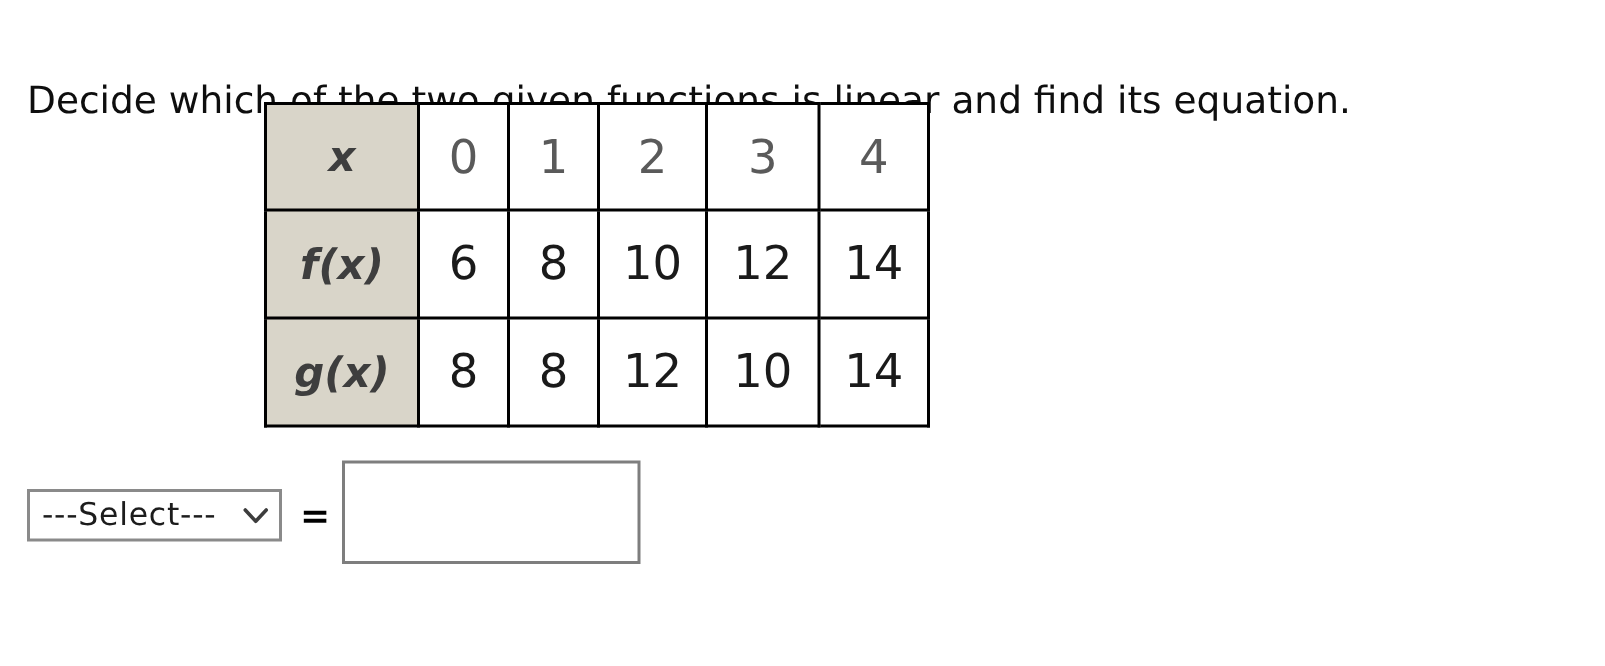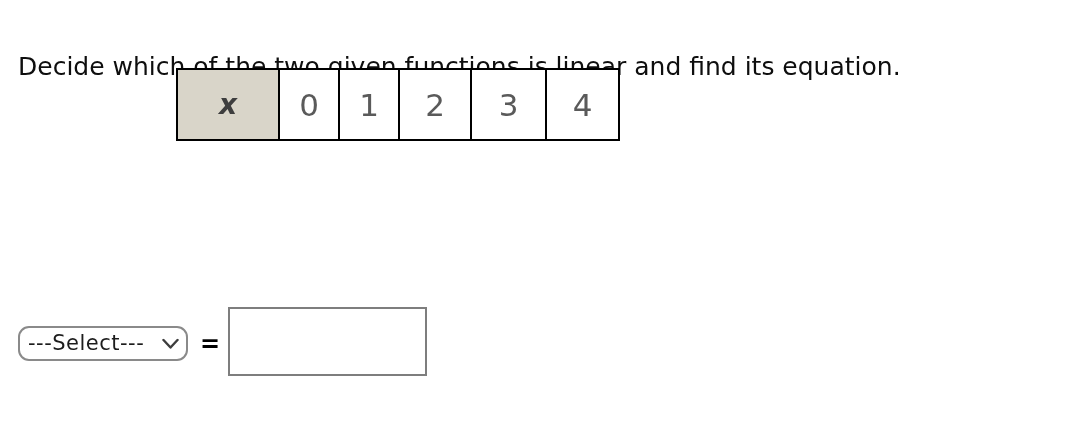--- a/index.html
+++ b/index.html
@@ -47,21 +47,21 @@
   .select-wrap {
     position:absolute;
     left:18px; top:326px;
     width:170px; height:35px;
   }
   select.fn-select {
     width:100%; height:100%;
     -webkit-appearance:none;
     appearance:none;
     border:2px solid #8a8a8a;
-    border-radius:11px;
+    border-radius:0;
     background:#ffffff;
     font-family:inherit;
     font-size:21px;
     letter-spacing:0.5px;
     color:#1c1c1c;
     padding:0 32px 2px 8px;
   }
   .chevron {
     position:absolute;
     right:9px; top:50%;
@@ -107,20 +107,36 @@
   </colgroup>
   <tbody>
     <tr class="trow row-x">
       <th class="row-header" style="background-color: rgb(217, 213, 201);">x</th>
       <td class="cell">0</td>
       <td class="cell">1</td>
       <td class="cell">2</td>
       <td class="cell">3</td>
       <td class="cell">4</td>
     </tr>
+    <tr class="trow row-f">
+      <th class="row-header" style="background-color: rgb(217, 213, 201);">f(x)</th>
+      <td class="cell">6</td>
+      <td class="cell">8</td>
+      <td class="cell">10</td>
+      <td class="cell">12</td>
+      <td class="cell">14</td>
+    </tr>
+    <tr class="trow row-g">
+      <th class="row-header" style="background-color: rgb(217, 213, 201);">g(x)</th>
+      <td class="cell">8</td>
+      <td class="cell">8</td>
+      <td class="cell">12</td>
+      <td class="cell">10</td>
+      <td class="cell">14</td>
+    </tr>
   </tbody>
 </table>
 
 <div class="select-wrap">
   <select class="fn-select">
     <option>---Select---</option>
   </select>
   <svg class="chevron" viewBox="0 0 17 11">
     <polyline points="1.5,1.5 8.5,9 15.5,1.5" fill="none" stroke="#3d3d3d" stroke-width="2.4" stroke-linecap="round" stroke-linejoin="round"></polyline>
   </svg>

